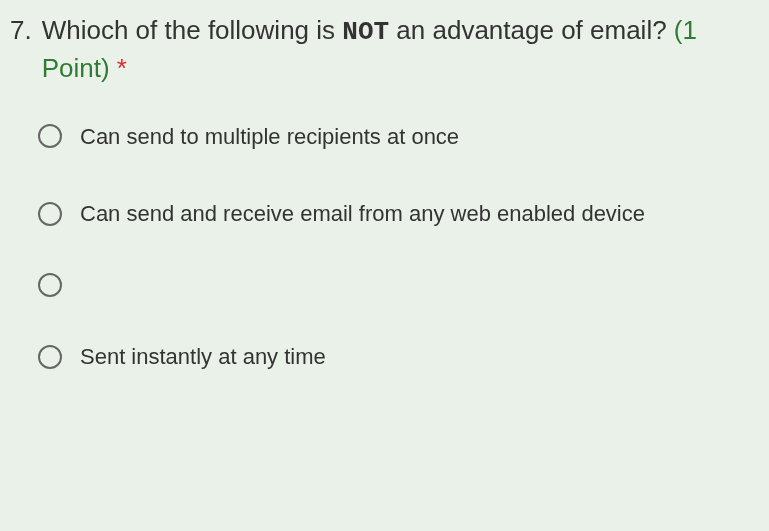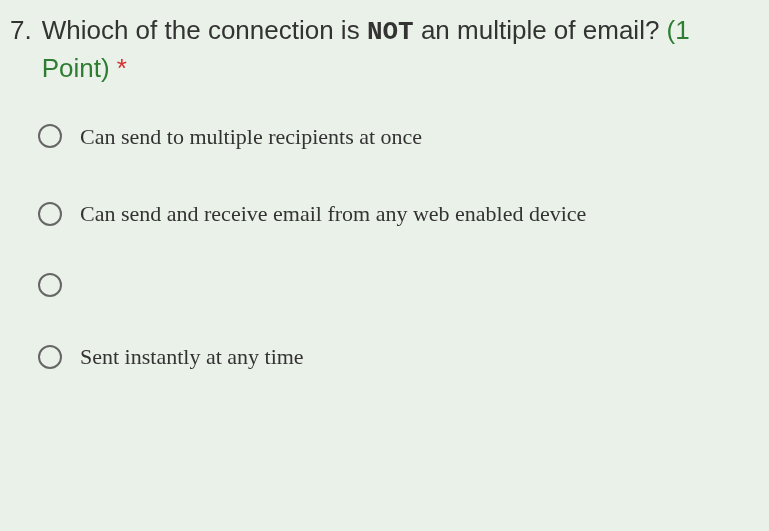--- a/index.html
+++ b/index.html
@@ -43,21 +43,20 @@
     .points {
       color: #2e7d32;
       font-weight: 400;
     }
     .required {
       color: #d32f2f;
       font-weight: 400;
     }
     .options-container {
       padding-left: 28px;
-      font-family: Liberation Serif, serif;
     }
     .option {
       display: flex;
       align-items: center;
       margin-bottom: 42px;
       cursor: pointer;
     }
     .radio-circle {
       width: 24px;
       height: 24px;
@@ -73,21 +72,21 @@
       font-weight: 400;
     }
   </style>
 </head>
 <body>
 
 <div class="question-container">
   <div class="question-header">
     <span class="question-number">7.</span>
     <span class="question-text">
-      <span>Whioch of the connection is </span><span class="bold">NOT</span><span> an multiple of email? </span><span class="points">(1 Point)</span><span class="required"> *</span>
+      <span>Whioch of the following is </span><span class="bold">NOT</span><span> an advantage of email? </span><span class="points">(1 Point)</span><span class="required"> *</span>
     </span>
   </div>
 
   <div class="options-container">
     <div class="option">
       <div class="radio-circle"></div>
       <span class="option-label">Can send to multiple recipients at once</span>
     </div>
     <div class="option">
       <div class="radio-circle"></div>

